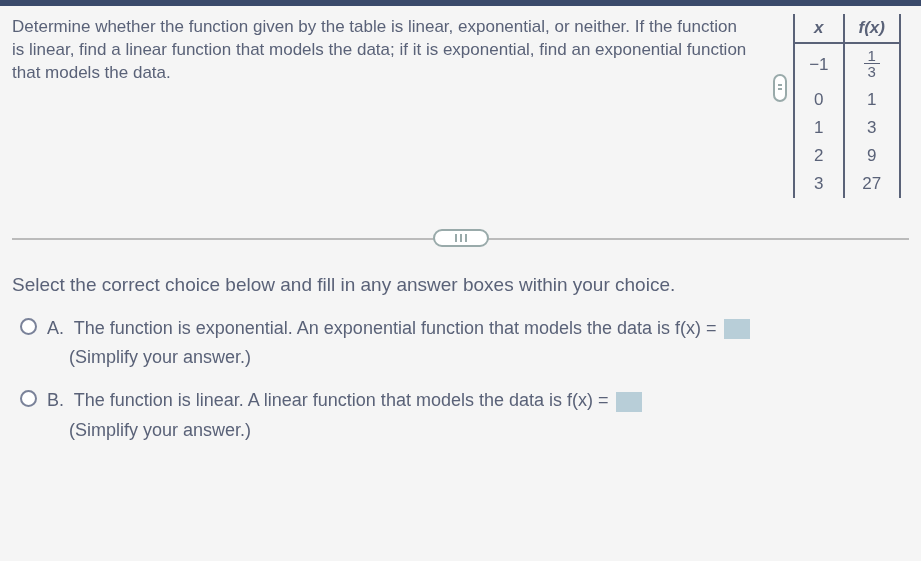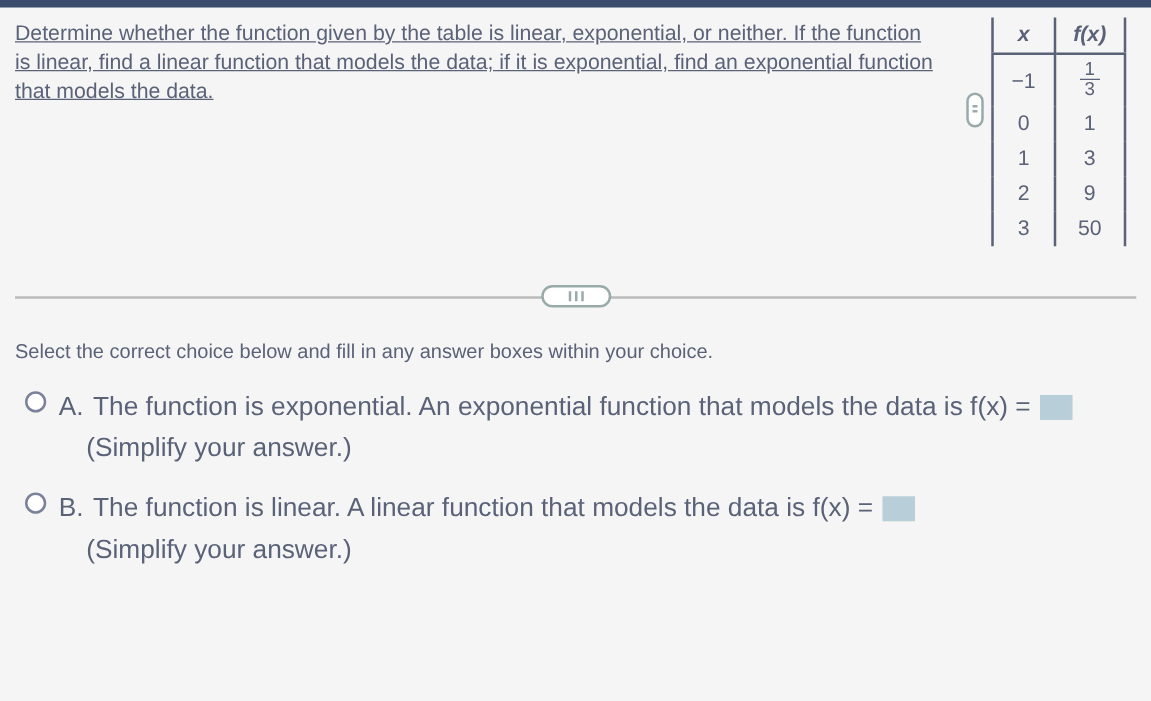--- a/index.html
+++ b/index.html
@@ -26,21 +26,20 @@
       align-items: flex-start;
       gap: 20px;
     }
     .question-text {
       flex: 1;
       font-size: 17px;
       line-height: 1.35;
       color: #5a6278;
       font-weight: 500;
       padding-top: 2px;
-      text-decoration: underline;
     }
     .table-area {
       display: flex;
       align-items: flex-start;
       gap: 6px;
     }
     .handle {
       margin-top: 60px;
       width: 14px;
       height: 28px;
@@ -112,21 +111,21 @@
       background: #fff;
       display: flex;
       align-items: center;
       justify-content: center;
       gap: 3px;
       z-index: 1;
     }
     .drag-pill span { width: 2px; height: 8px; background: #9aa; }
     .prompt {
       margin-top: 24px;
-      font-size: 16px;
+      font-size: 19px;
       color: #5a6278;
       font-weight: 500;
     }
     .choices {
       margin-top: 20px;
       padding-left: 8px;
     }
     .choice {
       display: flex;
       align-items: flex-start;
@@ -137,21 +136,21 @@
       width: 17px;
       height: 17px;
       border: 2px solid #7a8299;
       border-radius: 50%;
       flex-shrink: 0;
       margin-top: 2px;
       background: #fff;
     }
     .choice-body {
       flex: 1;
-      font-size: 21px;
+      font-size: 18px;
       color: #5a6278;
       line-height: 1.4;
     }
     .choice-letter {
       display: inline-block;
       min-width: 22px;
       font-weight: 500;
     }
     .answer-box {
       display: inline-block;
@@ -203,21 +202,21 @@
           <tr>
             <td>1</td>
             <td>3</td>
           </tr>
           <tr>
             <td>2</td>
             <td>9</td>
           </tr>
           <tr>
             <td>3</td>
-            <td>50</td>
+            <td>27</td>
           </tr>
         </tbody>
       </table>
     </div>
   </div>
 
   <div class="divider-row">
     <div class="divider"></div>
     <div class="drag-pill">
       <span></span>

